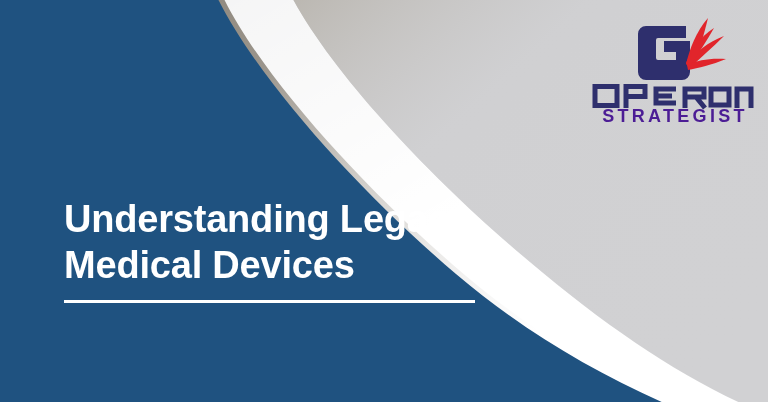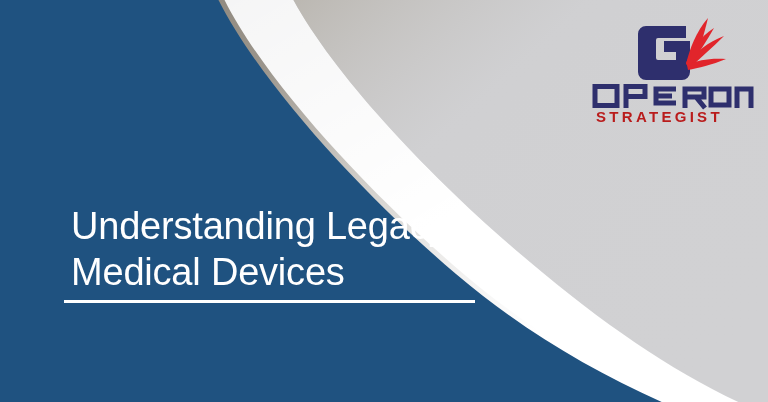--- a/index.html
+++ b/index.html
@@ -36,25 +36,25 @@
   }
 
   
   .headline-wrap {
     position: absolute;
     left: 64px;
     top: 196px;
     width: 430px;
   }
   .headline {
-    margin: 7px;
+    margin: 0;
     color: #ffffff;
     font-family: "Liberation Sans", sans-serif;
     font-size: 38px;
-    font-weight: 400;
+    font-weight: 700;
     line-height: 46px;
     letter-spacing: -0.2px;
     white-space: pre-line;
   }
   .headline-rule {
     position: absolute;
     left: 0px;
     top: 104px;
     width: 411px;
     height: 3px;
@@ -85,24 +85,24 @@
     width: 162px;
     height: 30px;
   }
   .logo-wordmark svg { display: block; }
 
   .logo-tagline {
     position: absolute;
     left: 4px;
     top: 90px;
     width: 158px;
-    text-align: left;
-    color: #b91c1c;
+    text-align: center;
+    color: #4c1d95;
     font-family: "Liberation Sans", sans-serif;
-    font-size: 15px;
+    font-size: 18px;
     font-weight: 700;
     letter-spacing: 3.3px;
     line-height: 17px;
   }
 </style>
 </head>
 <body>
 
 <div id="banner">
 

